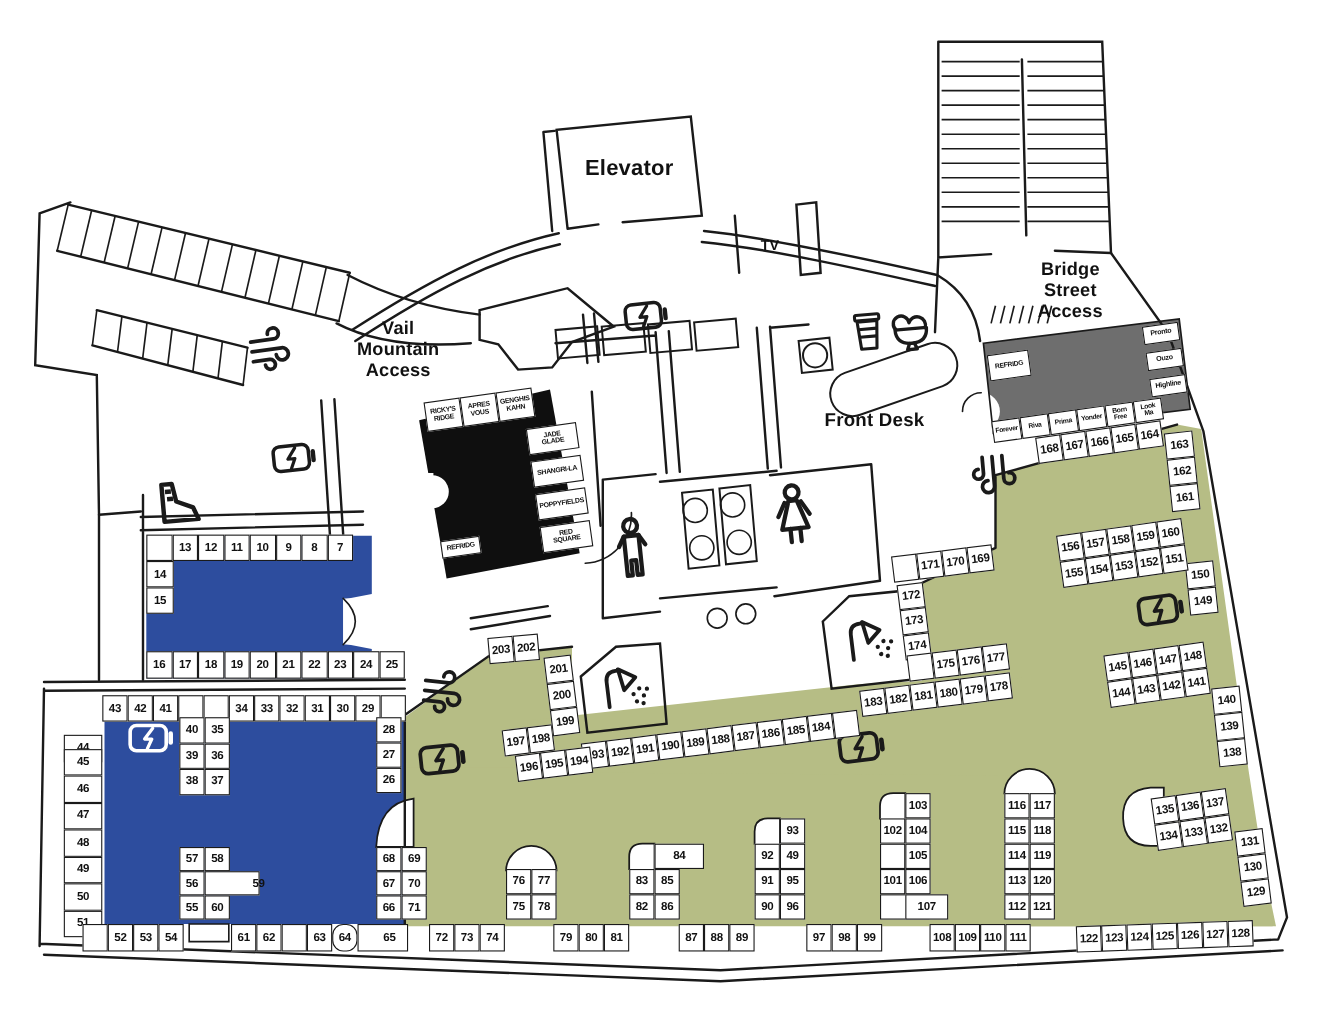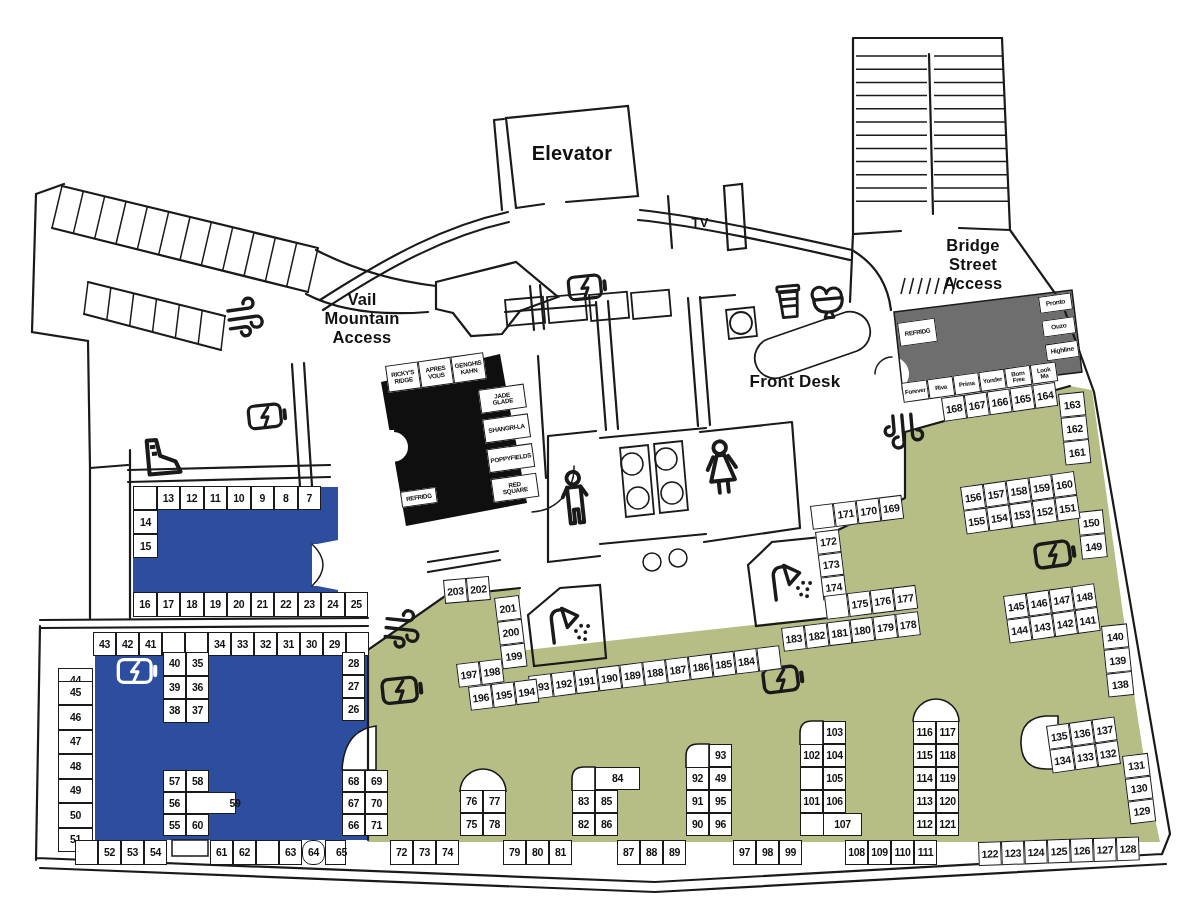--- a/index.html
+++ b/index.html
@@ -306,21 +306,21 @@
         <div class="locker-cell" style="left: 23px; top: 0px; width: 23px; height: 25px; font-size: 10.5px;">52</div>
         <div class="locker-cell" style="left: 46px; top: 0px; width: 23px; height: 25px; font-size: 10.5px;">53</div>
         <div class="locker-cell" style="left: 69px; top: 0px; width: 23px; height: 25px; font-size: 10.5px;">54</div>
       </div>
       <div class="locker-group" style="left: 210px; top: 840px; transform: rotate(0deg);">
         <div class="locker-cell" style="left: 0px; top: 0px; width: 23px; height: 25px; font-size: 10.5px;">61</div>
         <div class="locker-cell" style="left: 23px; top: 0px; width: 23px; height: 25px; font-size: 10.5px;">62</div>
         <div class="locker-cell" style="left: 46px; top: 0px; width: 23px; height: 25px; font-size: 10.5px;"></div>
         <div class="locker-cell" style="left: 69px; top: 0px; width: 23px; height: 25px; font-size: 10.5px;">63</div>
         <div class="locker-cell" style="left: 92px; top: 0px; width: 23px; height: 25px; font-size: 10.5px; border-radius: 10px;">64</div>
-        <div class="locker-cell" style="left: 115px; top: 0px; width: 21px; height: 25px; font-size: 10.5px; padding-left: 12px;">65</div>
+        <div class="locker-cell" style="left: 115px; top: 0px; width: 46px; height: 25px; font-size: 10.5px; padding-left: 12px;">65</div>
       </div>
       <div class="locker-group" style="left: 390px; top: 840px; transform: rotate(0deg);">
         <div class="locker-cell" style="left: 0px; top: 0px; width: 23px; height: 25px; font-size: 10.5px;">72</div>
         <div class="locker-cell" style="left: 23px; top: 0px; width: 23px; height: 25px; font-size: 10.5px;">73</div>
         <div class="locker-cell" style="left: 46px; top: 0px; width: 23px; height: 25px; font-size: 10.5px;">74</div>
       </div>
       <div class="locker-group" style="left: 460px; top: 790px; transform: rotate(0deg);">
         <div class="locker-cell" style="left: 0px; top: 0px; width: 23px; height: 23px; font-size: 10.5px;">76</div>
         <div class="locker-cell" style="left: 23px; top: 0px; width: 23px; height: 23px; font-size: 10.5px;">77</div>
         <div class="locker-cell" style="left: 0px; top: 23px; width: 23px; height: 23px; font-size: 10.5px;">75</div>

